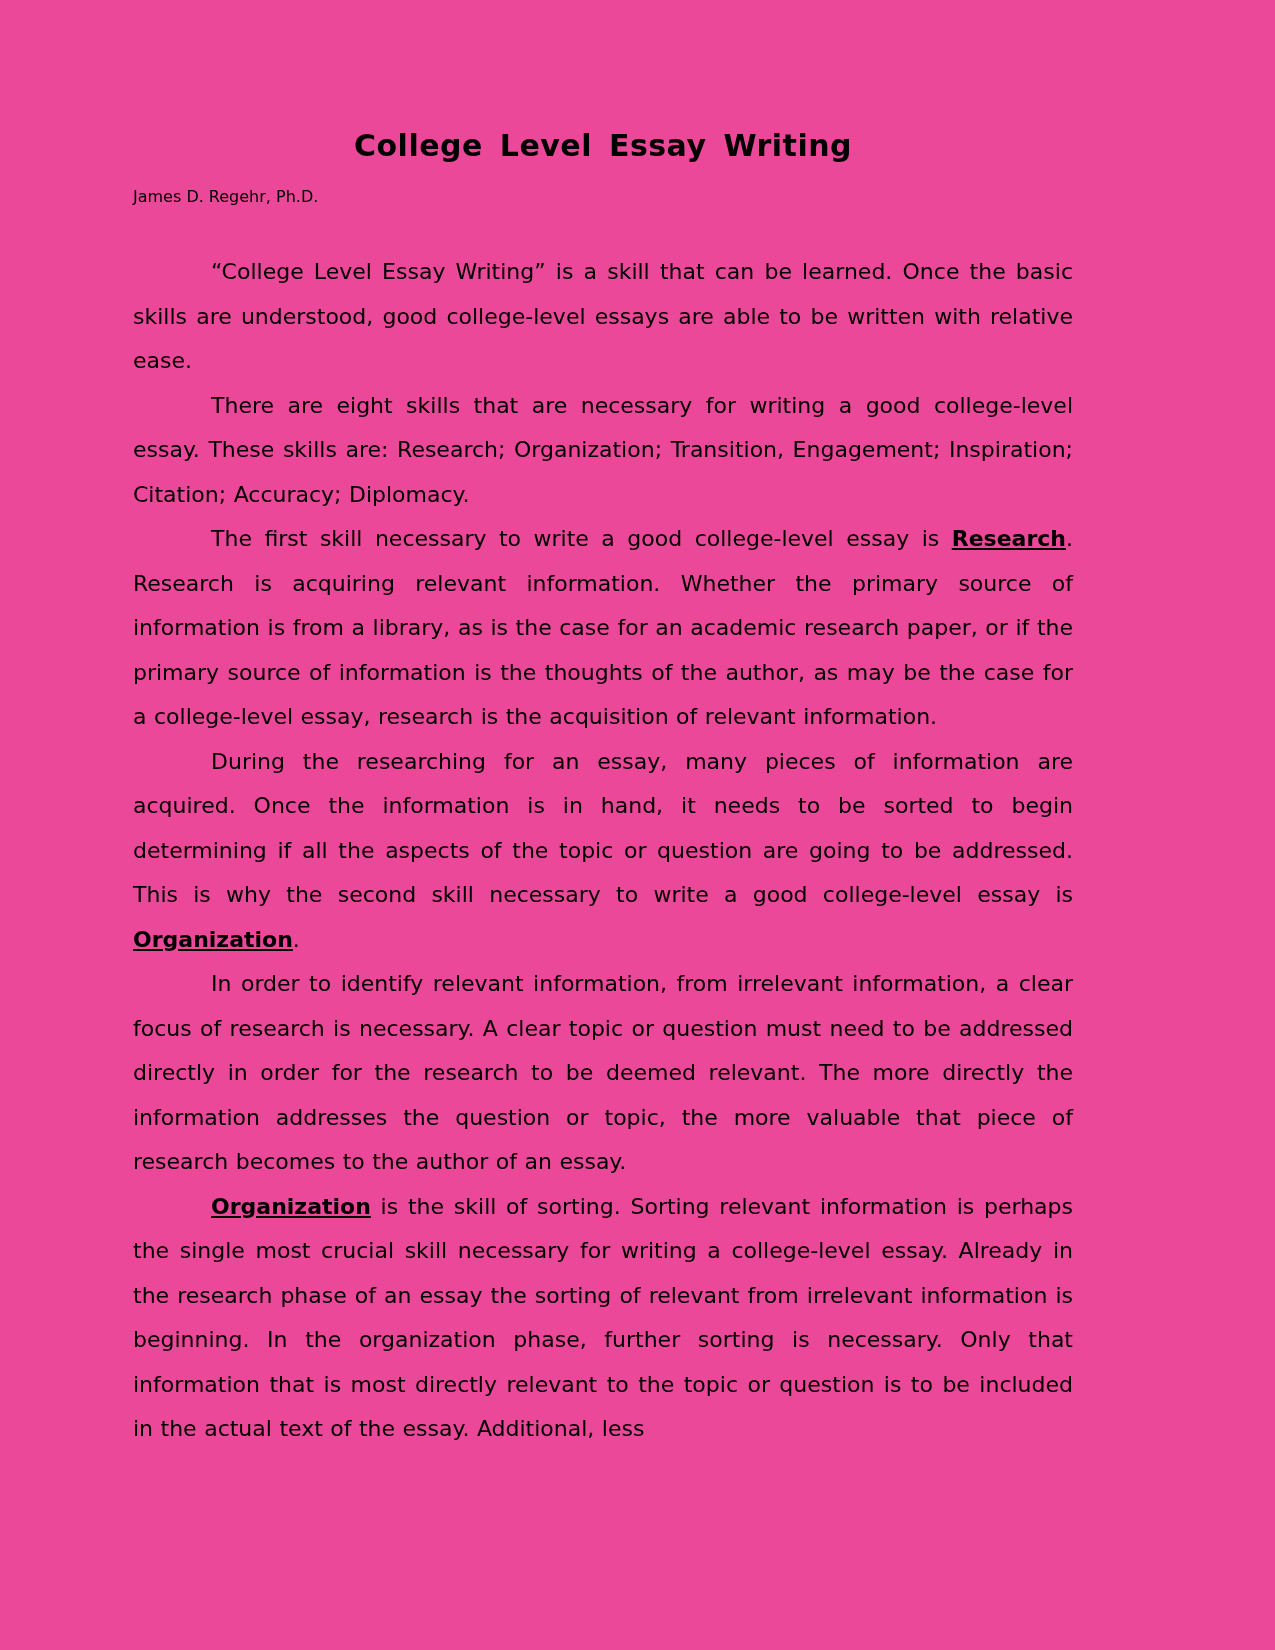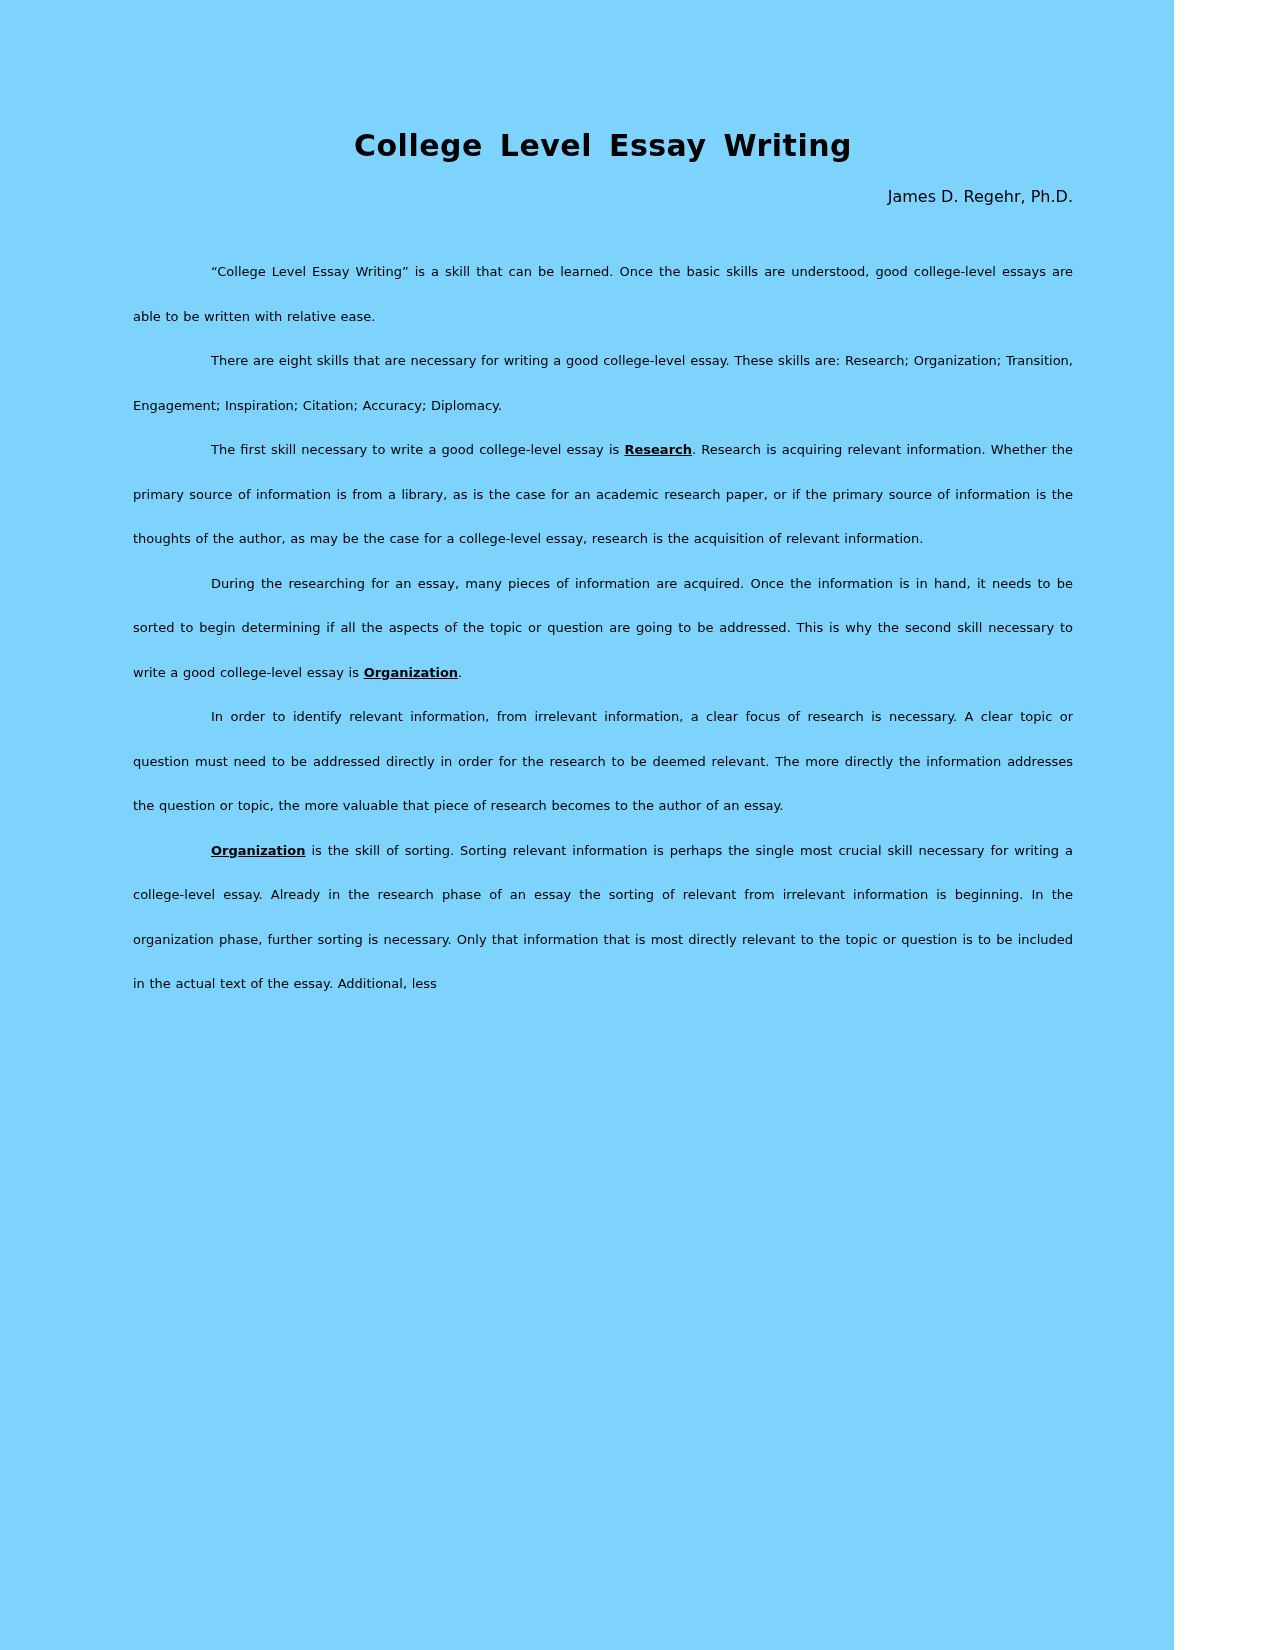--- a/index.html
+++ b/index.html
@@ -9,23 +9,23 @@
   }
   body {
     width: 1275px;
     height: 1650px;
     font-family: "DejaVu Sans", sans-serif;
     color: #000000;
     overflow: hidden;
   }
   .page {
     position: relative;
-    width: 1174px;
+    width: 1275px;
     height: 1650px;
-    background: #7dd3fc;
+    background: #ec4899;
     box-sizing: border-box;
   }
   .content {
     position: absolute;
     left: 133px;
     top: 128px;
     width: 940px;
   }
   .doc-title {
     font-size: 30px;
@@ -37,29 +37,29 @@
     line-height: 1.2;
   }
   .byline {
     font-size: 16px;
     text-align: center;
     margin-top: 31px;
     line-height: 1.2;
   }
   .author {
     font-size: 16px;
-    text-align: right;
+    text-align: left;
     margin-top: 23px;
     line-height: 1.2;
   }
   .body-block {
     margin-top: 44px;
   }
   p.para {
-    font-size: 13px;
+    font-size: 22px;
     line-height: 44.5px;
     text-align: justify;
     text-justify: inter-word;
     margin: 0;
     text-indent: 78px;
     word-spacing: 0.5px;
   }
   .term {
     font-weight: bold;
     text-decoration: underline;

